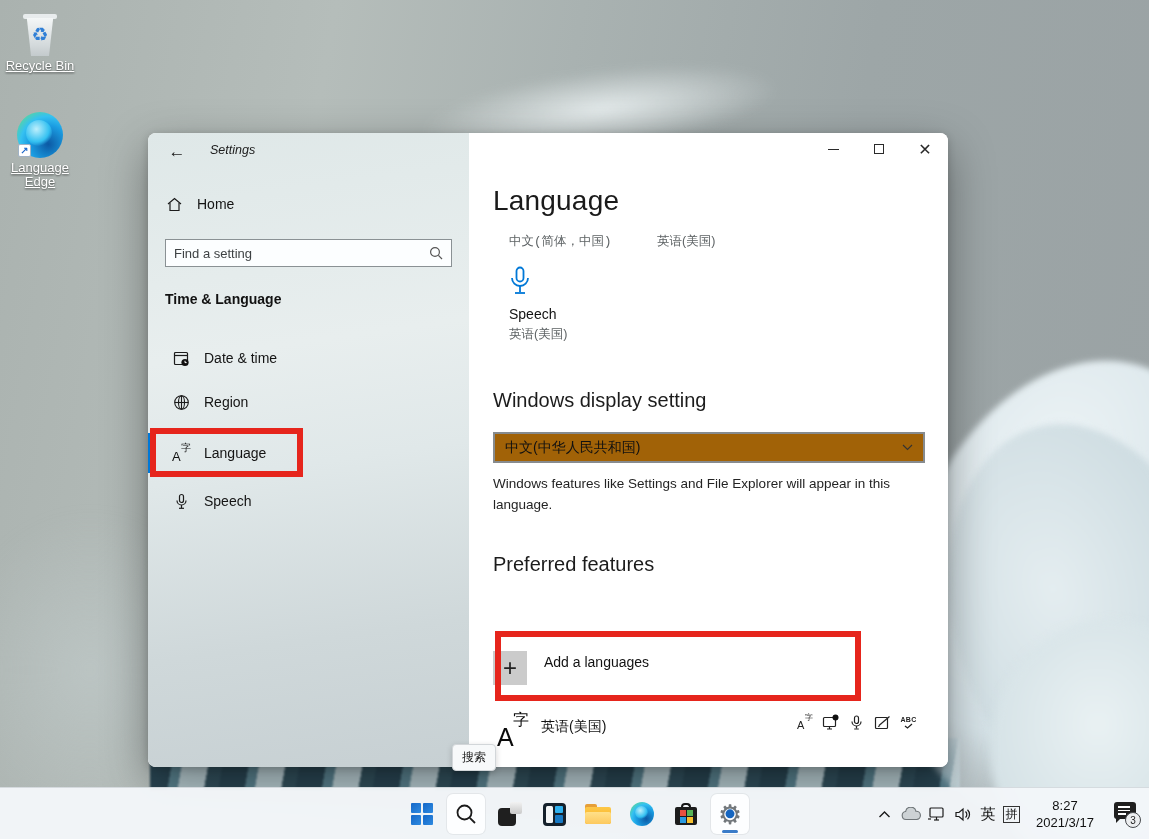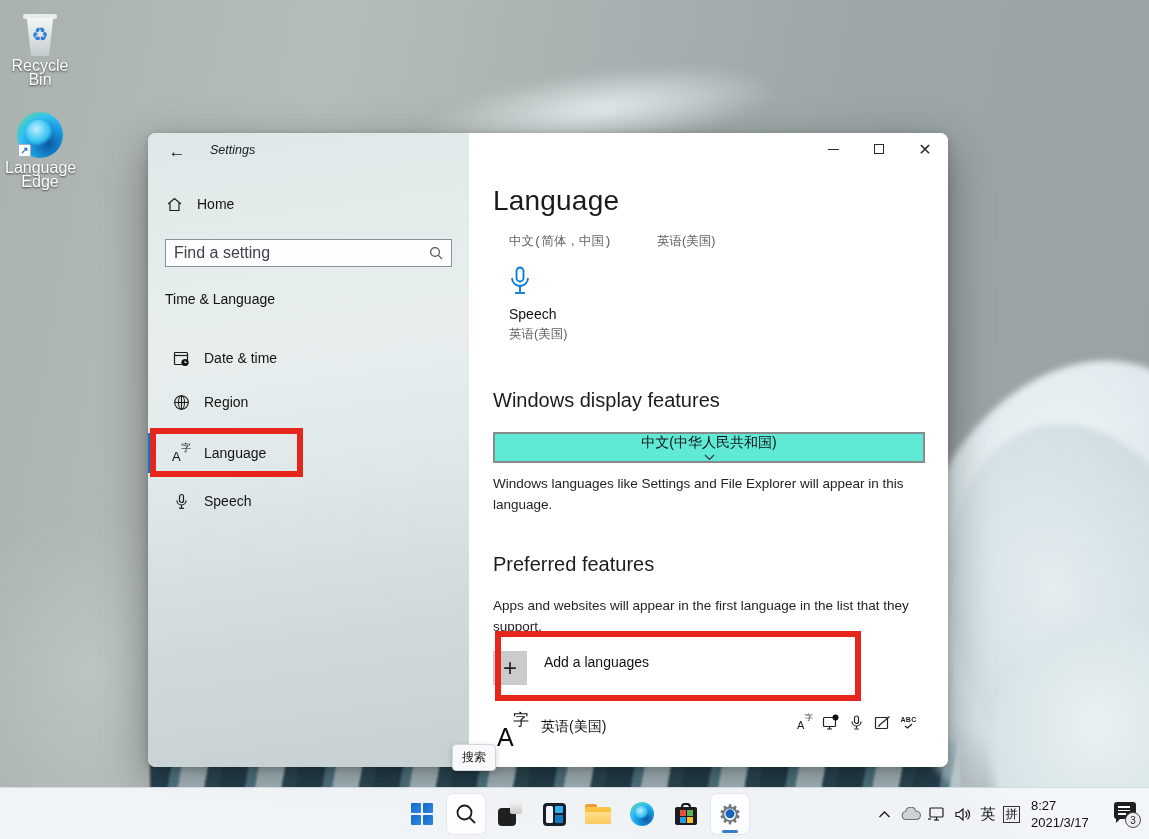--- a/index.html
+++ b/index.html
@@ -19,21 +19,21 @@
     background:radial-gradient(ellipse at 45% 40%, #e9f1f3 0%, #d5e2e6 60%, rgba(213,226,230,0) 82%); filter:blur(4px); }
   .wisp-top { left:420px; top:70px; width:360px; height:80px; transform:rotate(-7deg);
     background:radial-gradient(ellipse, rgba(240,246,247,.85) 0%, rgba(240,246,247,0) 70%); filter:blur(5px); }
   .wisp-left { left:-50px; top:510px; width:280px; height:320px;
     background:radial-gradient(ellipse, rgba(196,206,206,.55) 0%, rgba(196,206,206,0) 70%); filter:blur(8px); }
   .dark-band { position:absolute; left:150px; top:738px; width:810px; height:52px; filter:blur(1px); opacity:.95;
     background:repeating-linear-gradient(100deg,#223f4d 0 26px,#547d8b 26px 36px,#b6cad0 36px 62px,#2b4a57 62px 76px); }
 
   
   .desk-icon { position:absolute; width:80px; text-align:center; z-index:5; }
-  .desk-icon .lbl { margin-top:3px; font-size:16px; color:#fff; text-shadow:0 1px 2px rgba(0,0,0,.65); line-height:14px; }
+  .desk-icon .lbl { margin-top:3px; font-size:13px; color:#fff; text-shadow:0 1px 2px rgba(0,0,0,.65); line-height:14px;text-decoration:underline; }
   .bin-art { position:relative; width:36px; height:42px; margin:0 auto; }
   .bin-body { position:absolute; left:3px; top:4px; width:30px; height:38px;
     background:linear-gradient(180deg,#f4f7f7 0%,#d4dadc 70%,#c3cacc 100%);
     clip-path:polygon(6% 0,94% 0,80% 100%,20% 100%); }
   .bin-lid { position:absolute; left:1px; top:0; width:34px; height:5px; background:#e8eced; border-radius:2px; }
   .bin-glyph { position:absolute; left:0; right:0; top:9px; font-size:19px; color:#2f7fd6; }
   .edge-art { position:relative; width:46px; height:46px; margin:0 auto; }
   .edge-circle { width:46px; height:46px; border-radius:50%;
     background:radial-gradient(circle at 68% 70%, #0c59a4 0%, #1b9de2 42%, #35c1f1 62%, #6ee071 96%); }
   .edge-circle::after { content:""; position:absolute; left:9px; top:8px; width:26px; height:26px; border-radius:50%;
@@ -53,42 +53,42 @@
   .win-controls { position:absolute; right:0; top:0; display:flex; z-index:20; }
   .wc { width:46px; height:32px; display:flex; align-items:center; justify-content:center; color:#2a2a2a; }
   .wc-min span { display:block; width:11px; border-top:1.2px solid #2a2a2a; }
   .wc-max span { display:block; width:10px; height:10px; border:1.2px solid #2a2a2a; }
   .wc-close { font-size:16px; }
 
   .home-row { position:absolute; left:17px; top:58px; display:flex; align-items:center; gap:14px; height:26px; }
   .home-row .nav-lbl { font-size:14px; color:#141414; }
   .search-box { position:absolute; left:17px; top:106px; width:287px; height:28px; background:#fcfeff; border:1px solid #8a9194;
     display:flex; align-items:center; padding:0 8px; }
-  .search-box .ph { flex:1; font-size:16px; color:#3e4244; }
-  .section-title { position:absolute; left:17px; top:158px; font-size:14px; font-weight:normal; color:#121212; }
+  .search-box .ph { flex:1; font-size:13px; color:#3e4244; }
+  .section-title { position:absolute; left:17px; top:158px; font-size:14px; font-weight:bold; color:#121212; }
   .nav-item { position:absolute; left:0; width:346px; height:40px; display:flex; align-items:center; padding-left:24px; gap:14px; }
   .nav-item .nav-lbl { font-size:14px; color:#141414; }
   .nav-ico { width:18px; height:18px; display:flex; align-items:center; justify-content:center; }
   .accent-bar { position:absolute; left:0; top:300px; width:4px; height:40px; background:#0078d7; }
   .ni-1 { top:205px; } .ni-2 { top:249px; } .ni-3 { top:300px; } .ni-4 { top:348px; }
   .lang-glyph { position:relative; width:18px; height:18px; }
   .lang-glyph .a { position:absolute; left:0; bottom:-2px; font-size:13px; color:#111; }
   .lang-glyph .zi { position:absolute; right:-1px; top:-3px; font-size:10px; color:#111; }
 
   
   .page-title { position:absolute; left:24px; top:52px; font-size:28px; font-weight:300; color:#1a1a1a; letter-spacing:.2px; }
   .top-label { position:absolute; top:100px; font-size:12.5px; color:#5d6264; }
   .tl-0 { left:40px;font-family:Liberation Mono, monospace; } .tl-1 { left:188px; }
   .speech-tile { position:absolute; left:40px; top:133px; }
   .speech-tile .s-name { margin-top:8px; font-size:14px; color:#121212; }
   .speech-tile .s-val { margin-top:4px; font-size:12.5px; color:#5d6264; }
   .h2 { position:absolute; left:24px; font-size:20px; color:#1c1c1c; font-weight:400; }
   .h2-display { top:256px; } .h2-pref { top:420px; }
-  .select { position:absolute; left:24px; top:299px; width:432px; height:31px; background:#5eead4; border:2px solid #878b8e;
-    display:flex; align-items:center; padding:0 10px;flex-direction:column; }
+  .select { position:absolute; left:24px; top:299px; width:432px; height:31px; background:#a16207; border:2px solid #878b8e;
+    display:flex; align-items:center; padding:0 10px; }
   .select .sel-val { flex:1; font-size:14px; color:#111; }
   .para { position:absolute; left:24px; width:432px; font-size:13.5px; line-height:21px; color:#242424; }
   .p-display { top:340px; } .p-pref { top:462px; }
   .add-row { position:absolute; left:24px; top:515px; height:40px; display:flex; align-items:center; gap:17px; }
   .plus-sq { width:34px; height:34px; background:#cbcbcb; display:flex; align-items:center; justify-content:center;
     font-size:24px; font-weight:300; color:#222; }
   .add-lbl { font-size:14px; color:#121212; position:relative; top:-6px; }
   .lang-row { position:absolute; left:24px; top:577px; right:17px; height:48px; }
   .lang-row .big-glyph { position:absolute; left:4px; top:2px; width:34px; height:40px; }
   .big-glyph .a { position:absolute; left:0; bottom:0; font-size:25px; color:#0b0b0b; }
@@ -143,21 +143,21 @@
   .ico-store .bag span:nth-child(1){background:#e8513f;} .ico-store .bag span:nth-child(2){background:#57b457;}
   .ico-store .bag span:nth-child(3){background:#2a9ae0;} .ico-store .bag span:nth-child(4){background:#f7c12f;}
   .ico-gear { position:relative; width:28px; height:28px; display:flex; align-items:center; justify-content:center; }
   .ico-gear .g { font-size:27px; color:#72777b; line-height:27px; font-family:"DejaVu Sans",sans-serif; }
   .ico-gear .dot { position:absolute; left:50%; top:50%; transform:translate(-50%,-52%); width:9px; height:9px; border-radius:50%; background:#1565c0; }
 
   .tb-tray { position:absolute; left:874px; top:0; height:52px; display:flex; align-items:center; gap:5px; }
   .tray-ico { width:21px; height:22px; display:flex; align-items:center; justify-content:center; }
   .ime { font-size:15px; color:#111; width:20px; text-align:center; }
   .ime-box { font-size:12px; color:#111; border:1.4px solid #333; width:17px; height:17px; line-height:14px; text-align:center; }
-  .clock { width:68px; font-size:13px; color:#111; line-height:17px; margin-left:6px; }
+  .clock { width:68px; text-align:center; font-size:13px; color:#111; line-height:17px; margin-left:6px; }
   .notif { position:relative; width:26px; height:24px; margin-left:8px; }
   .notif .bubble { position:absolute; left:2px; top:0; width:22px; height:17px; background:#1f1f1f; border-radius:3px;
     display:flex; flex-direction:column; justify-content:center; gap:2px; padding-left:4px; }
   .notif .bubble i { display:block; width:12px; height:1.6px; background:#fff; }
   .notif .bubble i:last-child { width:8px; }
   .notif .tail { position:absolute; left:4px; top:16px; width:0; height:0; border-left:5px solid #1f1f1f; border-bottom:5px solid transparent; }
   .notif .badge { position:absolute; right:-3px; bottom:-2px; width:16px; height:16px; border-radius:50%; background:#eceef0;
     border:1.4px solid #46494d; font-size:10px; color:#222; display:flex; align-items:center; justify-content:center; }
 
   svg { display:block; }
@@ -270,33 +270,32 @@
             <rect x="7.5" y="1.5" width="7" height="14" rx="3.5"></rect>
             <path d="M3 12 a8 8 0 0 0 16 0"></path>
               <line x1="11" y1="20" x2="11" y2="26"></line>
               <line x1="6" y1="27" x2="16" y2="27"></line>
           </svg>
         </span>
         <div class="s-name">Speech</div>
         <div class="s-val">英语(美国)</div>
       </div>
 
-      <div class="h2 h2-display">Windows display features</div>
+      <div class="h2 h2-display">Windows display setting</div>
       <div class="select">
         <span class="sel-val">中文(中华人民共和国)</span>
         <span>
           <svg width="11" height="7" viewBox="0 0 11 7" fill="none" stroke="#333" stroke-width="1.1">
             <path d="M1 1 L5.5 5.5 L10 1"></path>
           </svg>
         </span>
       </div>
-      <div class="para p-display">Windows languages like Settings and File Explorer will appear in this language.</div>
+      <div class="para p-display">Windows features like Settings and File Explorer will appear in this language.</div>
 
       <div class="h2 h2-pref">Preferred features</div>
-      <div class="para p-pref">Apps and websites will appear in the first language in the list that they support.</div>
 
       <div class="add-row">
         <span class="plus-sq">+</span>
         <span class="add-lbl">Add a languages</span>
       </div>
 
       <div class="lang-row">
         <span class="big-glyph">
           <span class="a">A</span>
             <span class="zi">字</span>

